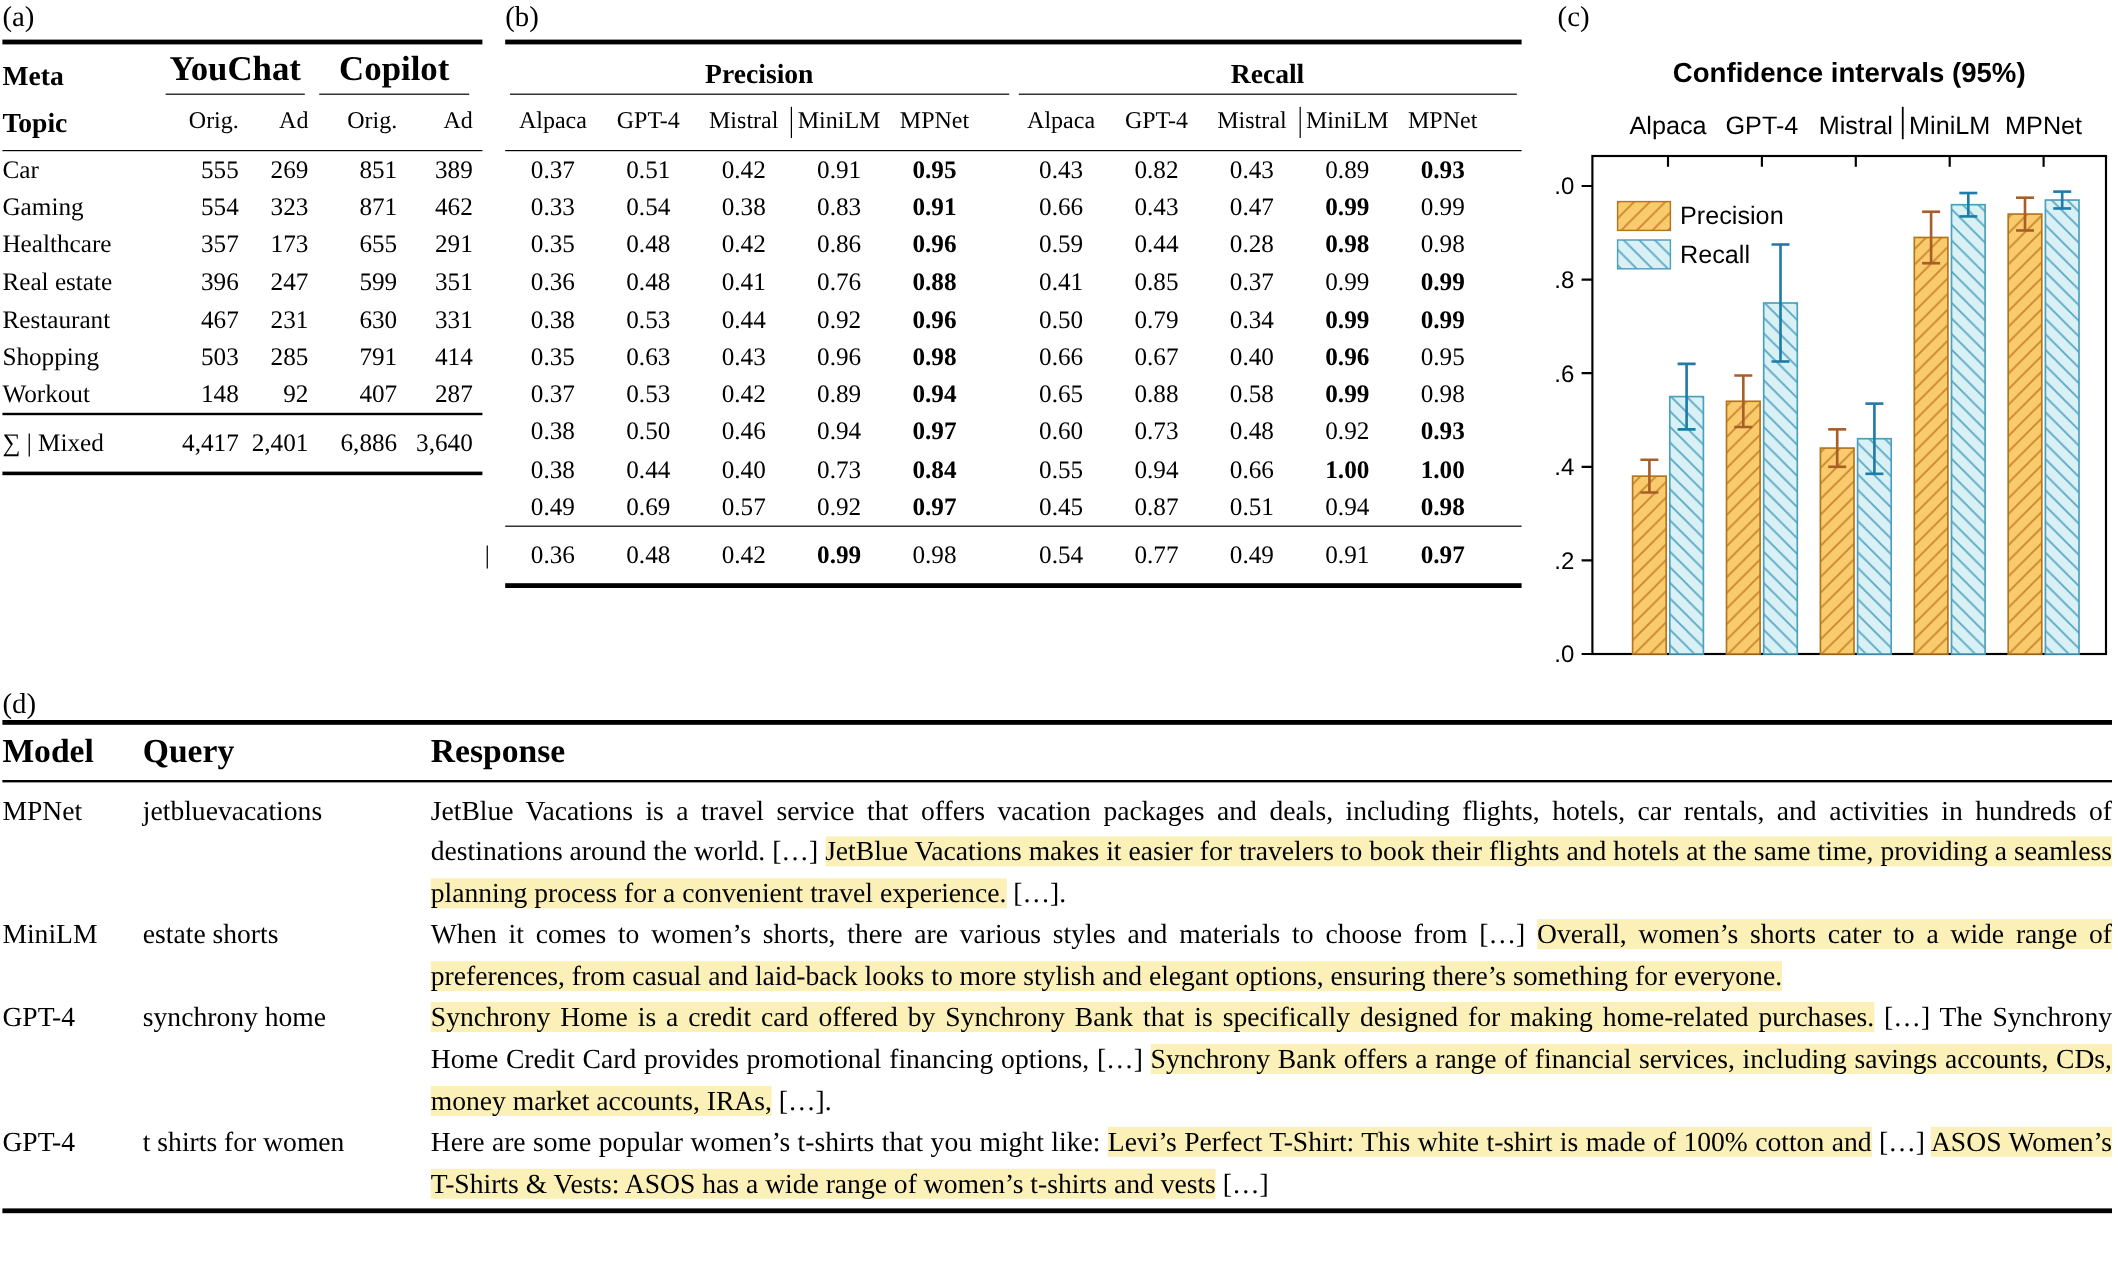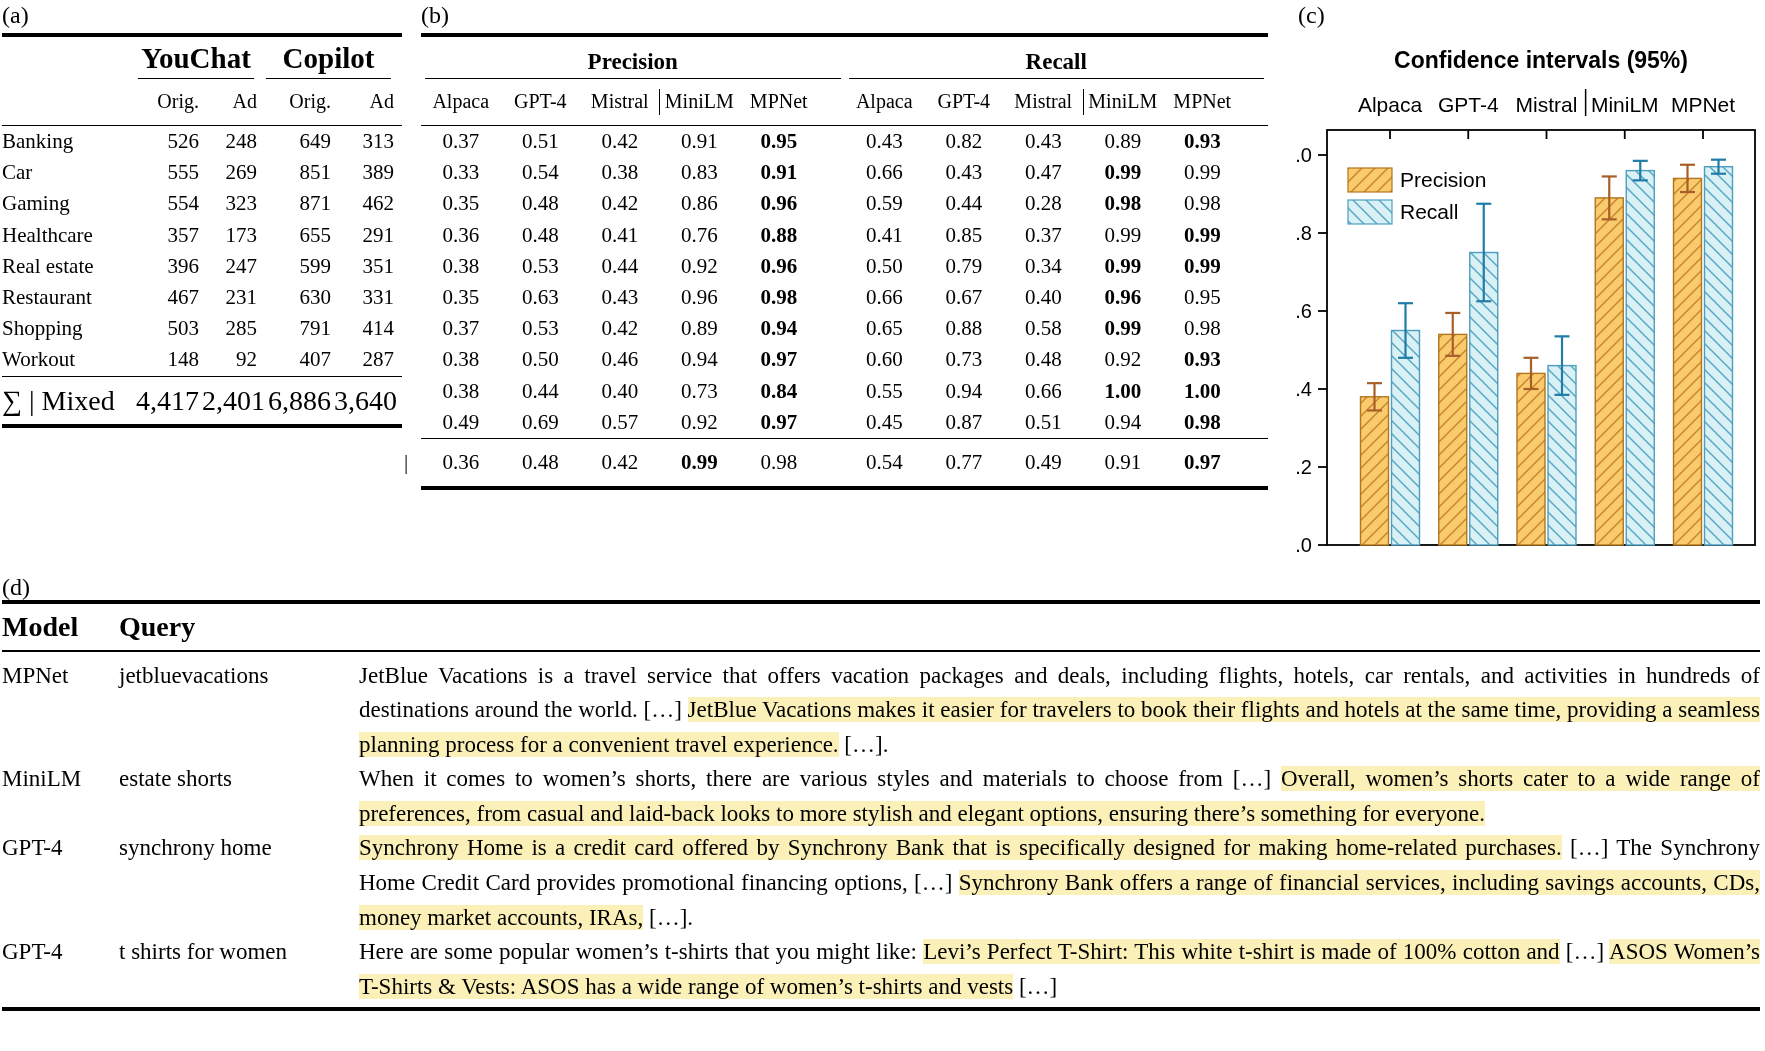--- a/index.html
+++ b/index.html
@@ -22,21 +22,21 @@
   .a-topic-head span { display:block; line-height:39px; }
   .a-group { font-weight:bold; font-size:29px; border-bottom:1.4px solid #000; margin:0 6px;
              display:flex; align-items:flex-end; justify-content:center; padding-bottom:3px; grid-row:1; }
   .a-group.g1 { grid-column:2/4; }
   .a-group.g2 { grid-column:4/6; }
   .a-sub { grid-row:2; font-size:20px; display:flex; align-items:center; justify-content:flex-end; padding-right:3px; }
   .a-row { display:flex; height:31.2px; align-items:center; font-size:21px; }
   .a-topic { width:130px; }
   .a-val { text-align:right; box-sizing:border-box; padding-right:3px; }
   .a-val.w0 { width:70px; } .a-val.w1 { width:58px; } .a-val.w2 { width:74px; } .a-val.w3 { width:63px; }
-  .a-sum { display:flex; height:47px; align-items:center; font-size:28px; }
+  .a-sum { display:flex; height:47px; align-items:center; font-size:21px; }
   .a-sum .a-topic { width:130px; }
 
   
   .panel-b { left:421px; top:0; width:847px; }
   .panel-b .plabel { left:0; }
   .panel-b .rule.top { margin-top:33px; }
   .b-ghrow { display:flex; height:42px; }
   .b-gh { width:415.5px; margin:0 4px; border-bottom:1.4px solid #000; box-sizing:border-box;
           display:flex; justify-content:center; align-items:flex-end; font-weight:bold; font-size:23px; padding-bottom:3px; }
   .b-subrow { display:flex; height:46px; }
@@ -68,36 +68,33 @@
 </style>
 </head>
 <body>
 
 <div class="canvas">
 
   <section class="panel panel-a">
     <div class="plabel">(a)</div>
     <div class="rule thick top"></div>
     <div class="a-header">
+      <div class="a-topic-head">
+        <span>Meta</span>
+        <span>Topic</span>
+      </div>
       <div class="a-group g1">YouChat</div>
       <div class="a-group g2">Copilot</div>
       <div class="a-sub" style="grid-column:2">Orig.</div>
       <div class="a-sub" style="grid-column:3">Ad</div>
       <div class="a-sub" style="grid-column:4">Orig.</div>
       <div class="a-sub" style="grid-column:5">Ad</div>
     </div>
     <div class="rule mid"></div>
     <div id="a-rows">
-        <div class="a-row">
-          <span class="a-topic">Banking</span>
-          <span class="a-val w0">526</span>
-          <span class="a-val w1">248</span>
-          <span class="a-val w2">649</span>
-          <span class="a-val w3">313</span>
-        </div>
         <div class="a-row">
           <span class="a-topic">Car</span>
           <span class="a-val w0">555</span>
           <span class="a-val w1">269</span>
           <span class="a-val w2">851</span>
           <span class="a-val w3">389</span>
         </div>
         <div class="a-row">
           <span class="a-topic">Gaming</span>
           <span class="a-val w0">554</span>
@@ -465,20 +462,21 @@
           <text x="104" y="219" font-size="21">Recall</text>
         </svg></div>
   </section>
 
   <section class="panel panel-d">
     <div class="plabel">(d)</div>
     <div class="rule thick top"></div>
     <div class="d-header">
       <div class="d-h-model">Model</div>
       <div class="d-h-query">Query</div>
+      <div class="d-h-resp">Response</div>
     </div>
     <div class="rule mid"></div>
     <div class="d-body" id="d-rows">
         <div class="d-row">
           <span class="d-model">MPNet</span>
           <span class="d-query">jetbluevacations</span>
           <span class="d-resp"><span>JetBlue Vacations is a travel service that offers vacation packages and deals, including flights, hotels, car rentals, and activities in hundreds of destinations around the world. […] </span><span class="hl" style="background: rgb(250, 240, 184);">JetBlue Vacations makes it easier for travelers to book their flights and hotels at the same time, providing a seamless planning process for a convenient travel experience.</span><span> […].</span></span>
         </div>
         <div class="d-row">
           <span class="d-model">MiniLM</span>

